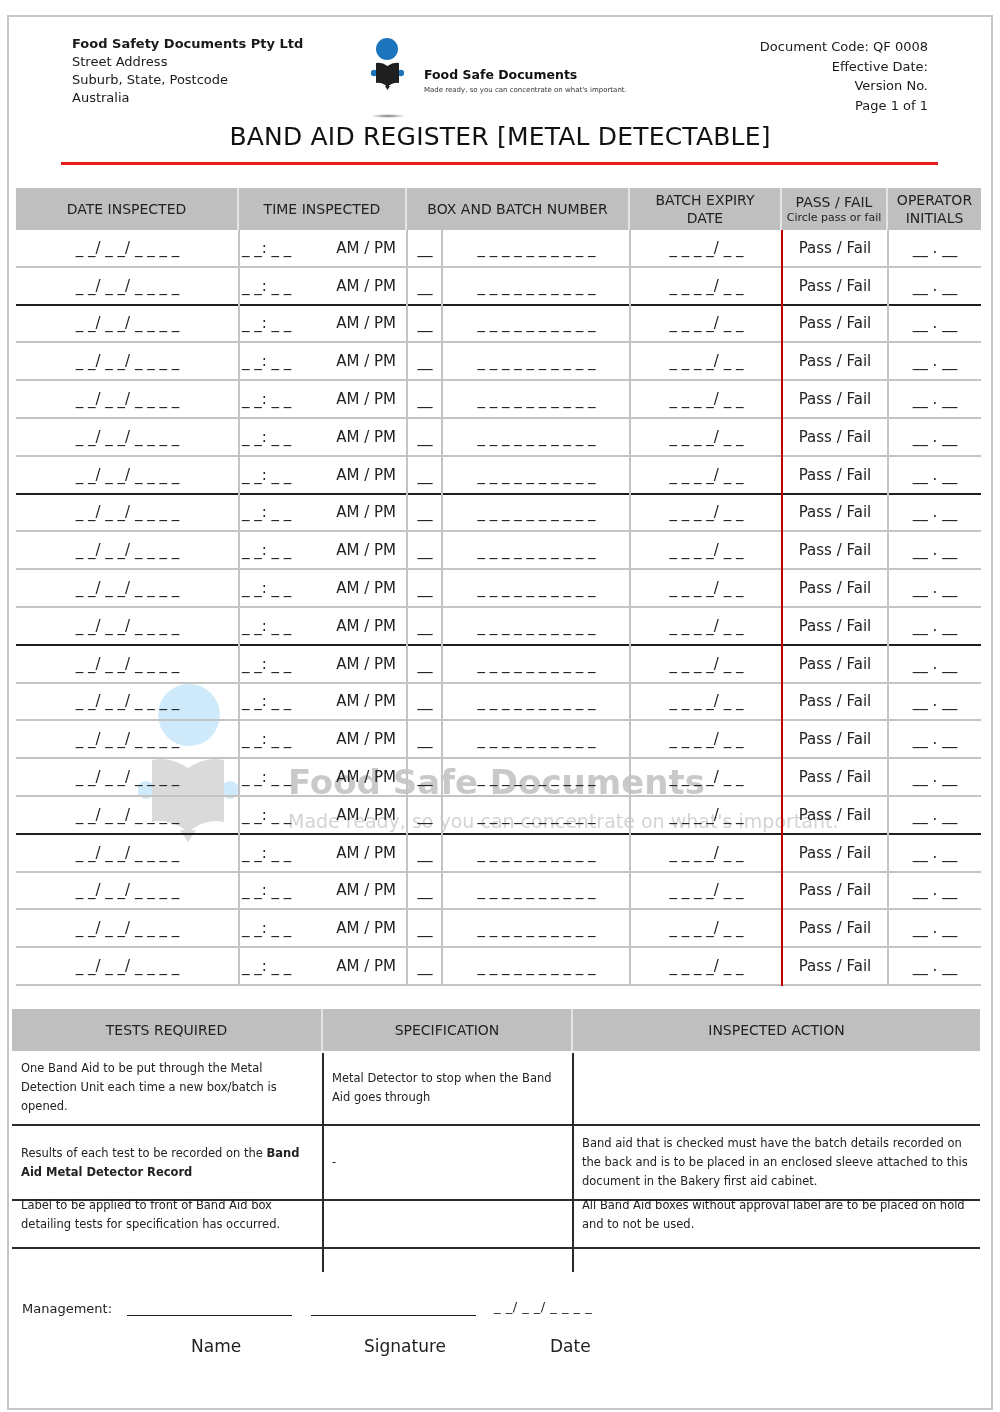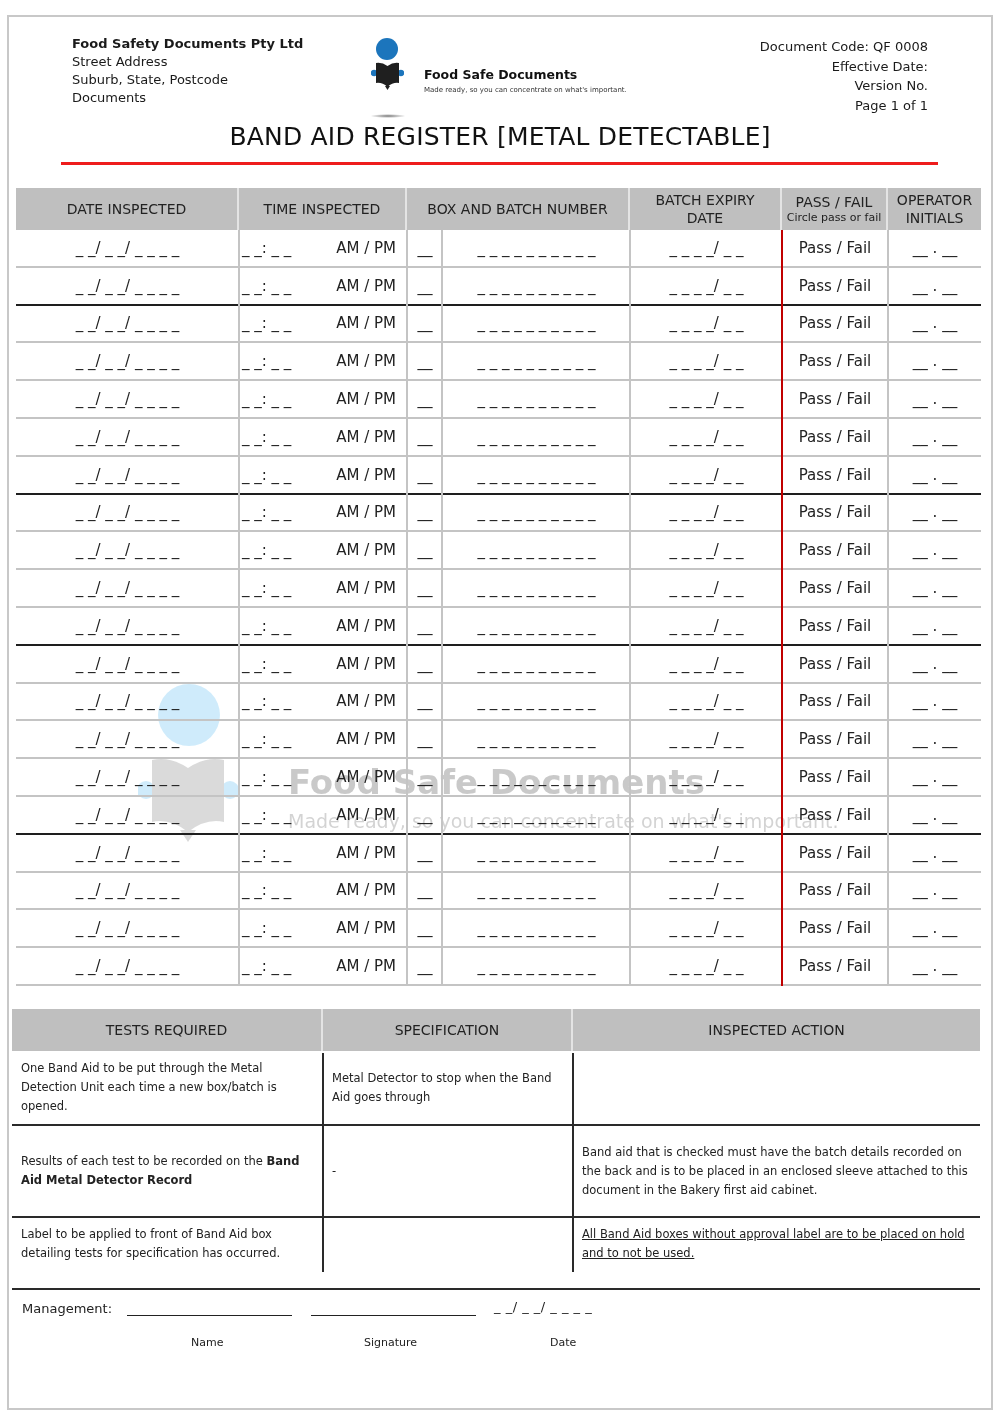--- a/index.html
+++ b/index.html
@@ -39,39 +39,39 @@
 
   
   .spec { position: absolute; left: 12px; top: 1009px; width: 968px; }
   .spec-h { position: absolute; top: 0; height: 42px; background: #bfbfbf; display: flex; align-items: center; justify-content: center; font-size: 14px; color: #222; border-right: 2px solid #e4e4e4; }
   .spec-row { position: absolute; left: 0; width: 968px; border-bottom: 2px solid #2a2a2a; }
   .spec-cell { position: absolute; top: 0; height: 100%; display: flex; align-items: center; font-size: 11.5px; line-height: 19px; color: #222; padding-left: 9px; padding-right: 6px; }
   .spec-vline { position: absolute; width: 2px; background: #2a2a2a; }
   .sig-label { position: absolute; left: 22px; top: 1301px; font-size: 13px; color: #222; }
   .sig-line { position: absolute; top: 1315px; height: 1px; background: #222; }
   .sig-date { position: absolute; left: 494px; top: 1299px; font-size: 13px; color: #222; letter-spacing: 0.5px; }
-  .sig-cap { position: absolute; top: 1336px; font-size: 11px; color: #222; }
+  .sig-cap { position: absolute; top: 1336px; font-size: 17px; color: #222; }
 
   
   .wm { position: absolute; left: 128px; top: 684px; width: 560px; height: 160px; pointer-events: none; opacity: 0.55; }
   .wm .whead { position: absolute; left: 30px; top: 0; width: 62px; height: 62px; border-radius: 50%; background: #a9dcf8; }
   .wm .wbook { position: absolute; left: 10px; top: 72px; width: 100px; height: 86px; }
   .wm .wtext { position: absolute; left: 160px; top: 78px; font-size: 34px; font-weight: bold; color: #9e9e9e; white-space: nowrap; }
   .wm .wtag { position: absolute; left: 160px; top: 126px; font-size: 19px; color: #b0b0b0; white-space: nowrap; }
 </style>
 </head>
 <body>
 
 <div class="page-frame"></div>
 
 <div class="company">
   <div class="cname">Food Safety Documents Pty Ltd</div>
   <div>Street Address</div>
   <div>Suburb, State, Postcode</div>
-  <div>Documents</div>
+  <div>Australia</div>
 </div>
 
 <div class="logo">
   <div class="head"></div>
   <svg class="book" viewBox="0 0 33 28">
     <circle cx="3" cy="11" r="3.2" fill="#1c75bc"></circle>
     <circle cx="30" cy="11" r="3.2" fill="#1c75bc"></circle>
     <path d="M5 1 Q11 0 16.5 4 Q22 0 28 1 L28 21 Q22 20 16.5 25 Q11 20 5 21 Z" fill="#1f1f1f"></path>
     <path d="M14 24 L16.5 28 L19 24 Z" fill="#1f1f1f"></path>
   </svg>
@@ -624,36 +624,36 @@
   <div class="spec-h" style="left:561px;width:407px;border-right:none;">INSPECTED ACTION</div>
 
   <div class="spec-row" style="top:42px;height:75px;">
     <div class="spec-cell" style="left:311px;width:250px;">
         <span>Metal Detector to stop when the Band Aid goes through</span>
       </div>
     <div class="spec-cell" style="left:0;width:311px;">
         <span>One Band Aid to be put through the Metal Detection Unit each time a new box/batch is opened.</span>
       </div>
   </div>
-  <div class="spec-row" style="top:117px;height:92px;">
+  <div class="spec-row" style="top:117px;height:75px;">
     <div class="spec-cell" style="left:0;width:311px;">
         <span><span>Results of each test to be recorded on the </span><b>Band Aid Metal Detector Record</b></span>
       </div>
     <div class="spec-cell" style="left:311px;width:250px;">
         <span>-</span>
       </div>
     <div class="spec-cell" style="left:561px;width:407px;">
         <span>Band aid that is checked must have the batch details recorded on the back and is to be placed in an enclosed sleeve attached to this document in the Bakery first aid cabinet.</span>
       </div>
   </div>
-  <div class="spec-row" style="top:190px;height:91px;">
+  <div class="spec-row" style="top:174px;height:66px;">
     <div class="spec-cell" style="left:0;width:311px;">
         <span>Label to be applied to front of Band Aid box detailing tests for specification has occurred.</span>
       </div>
-    <div class="spec-cell" style="left:561px;width:407px;text-decoration:underline;">
+    <div class="spec-cell" style="left:561px;width:407px;">
         <span>All Band Aid boxes without approval label are to be placed on hold and to not be used.</span>
       </div>
   </div>
   <div class="spec-vline" style="left:310px;top:44px;height:219px;"></div>
   <div class="spec-vline" style="left:560px;top:44px;height:219px;"></div>
 </div>
 
 <div class="sig-label">Management:</div>
 <div class="sig-line" style="left:127px;width:165px;"></div>
 <div class="sig-line" style="left:311px;width:165px;"></div>

